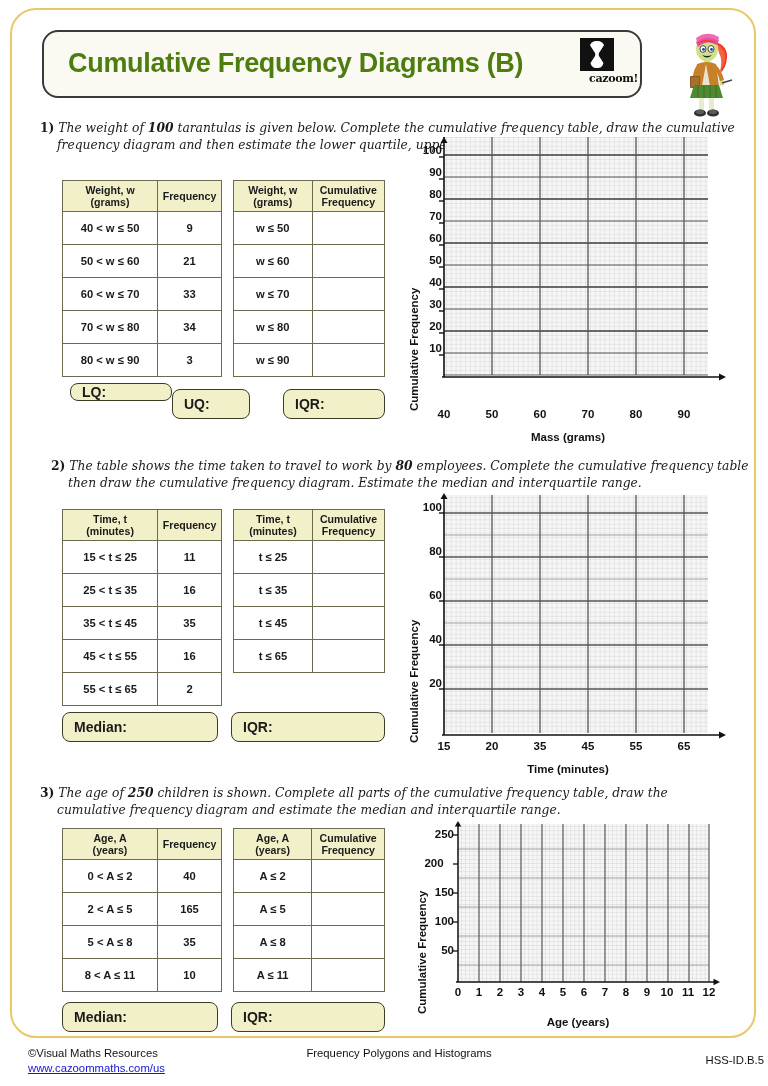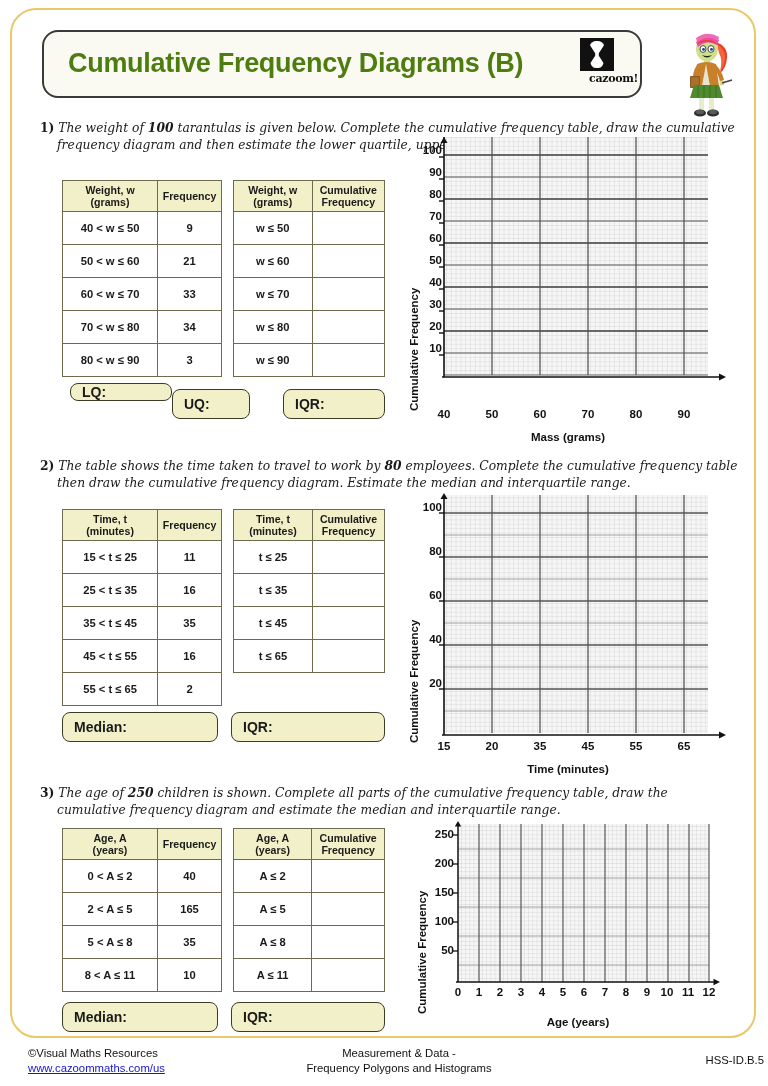--- a/index.html
+++ b/index.html
@@ -300,21 +300,21 @@
       <line x1="41" y1="130" x2="46" y2="130"></line>
       <line x1="41" y1="108" x2="46" y2="108"></line>
       <line x1="41" y1="86" x2="46" y2="86"></line>
       <line x1="41" y1="64" x2="46" y2="64"></line>
       <line x1="41" y1="42" x2="46" y2="42"></line>
       <line x1="41" y1="20" x2="46" y2="20"></line>
     </g>
   </svg>
 </div>
 
-<div class="q" style="left:40px;top:458px;width:700px;">
+<div class="q" style="left:51px;top:458px;width:700px;">
   <span class="q-body">
     <span class="num">2)</span>
     <span>The table shows the time taken to travel to work by </span><b>80</b><span> employees. Complete the cumulative frequency table then draw the cumulative frequency diagram. Estimate the median and interquartile range.</span>
   </span>
 </div>
 
 <table class="tbl" style="left:62px;top:509px;width:160px;">
   <tbody>
       <tr>
     <th style="width:100px;"><span class="mline">Time, t<br>(minutes)</span></th>
@@ -497,21 +497,21 @@
 <div class="abox" style="left:231px;top:1002px;width:154px;height:30px;">
     <span>IQR:</span>
   </div>
 
 <div class="chart" style="left:398px;top:818px;width:340px;height:220px;">
   <div class="axis-ylabel" style="left:18px;top:196px;">Cumulative Frequency</div>
   <div class="axis-xlabel" style="left:40px;top:198px;width:280px;">Age (years)</div>
   <div class="tick-lbl tick-y" style="left:16px;top:126px;width:40px;">50</div>
   <div class="tick-lbl tick-y" style="left:16px;top:97px;width:40px;">100</div>
   <div class="tick-lbl tick-y" style="left:16px;top:68px;width:40px;">150</div>
-  <div class="tick-lbl tick-y" style="left:16px;top:39px;width:40px;">200</div>
+  <div class="tick-lbl tick-y" style="left:16px;top:39px;width:40px;text-align:center;">200</div>
   <div class="tick-lbl tick-y" style="left:16px;top:10px;width:40px;">250</div>
   <div class="tick-lbl tick-x" style="left:52px;top:168px;width:16px;">0</div>
   <div class="tick-lbl tick-x" style="left:73px;top:168px;width:16px;">1</div>
   <div class="tick-lbl tick-x" style="left:94px;top:168px;width:16px;">2</div>
   <div class="tick-lbl tick-x" style="left:115px;top:168px;width:16px;">3</div>
   <div class="tick-lbl tick-x" style="left:136px;top:168px;width:16px;">4</div>
   <div class="tick-lbl tick-x" style="left:157px;top:168px;width:16px;">5</div>
   <div class="tick-lbl tick-x" style="left:178px;top:168px;width:16px;">6</div>
   <div class="tick-lbl tick-x" style="left:199px;top:168px;width:16px;">7</div>
   <div class="tick-lbl tick-x" style="left:220px;top:168px;width:16px;">8</div>
@@ -562,16 +562,15 @@
       <line x1="55" y1="17" x2="60" y2="17"></line>
     </g>
   </svg>
 </div>
 
 <div class="footer" style="left:28px;top:1046px;width:230px;">
   <div>©Visual Maths Resources</div>
   <a href="#">www.cazoommaths.com/us</a>
 </div>
 <div class="footer f-center" style="left:259px;top:1046px;width:280px;">
-  <div>Measurement &amp; Data -</div>
   <div>Frequency Polygons and Histograms</div>
 </div>
 <div class="footer f-right" style="left:584px;top:1053px;width:180px;text-align:right;">HSS-ID.B.5</div>
 
 </body></html>

